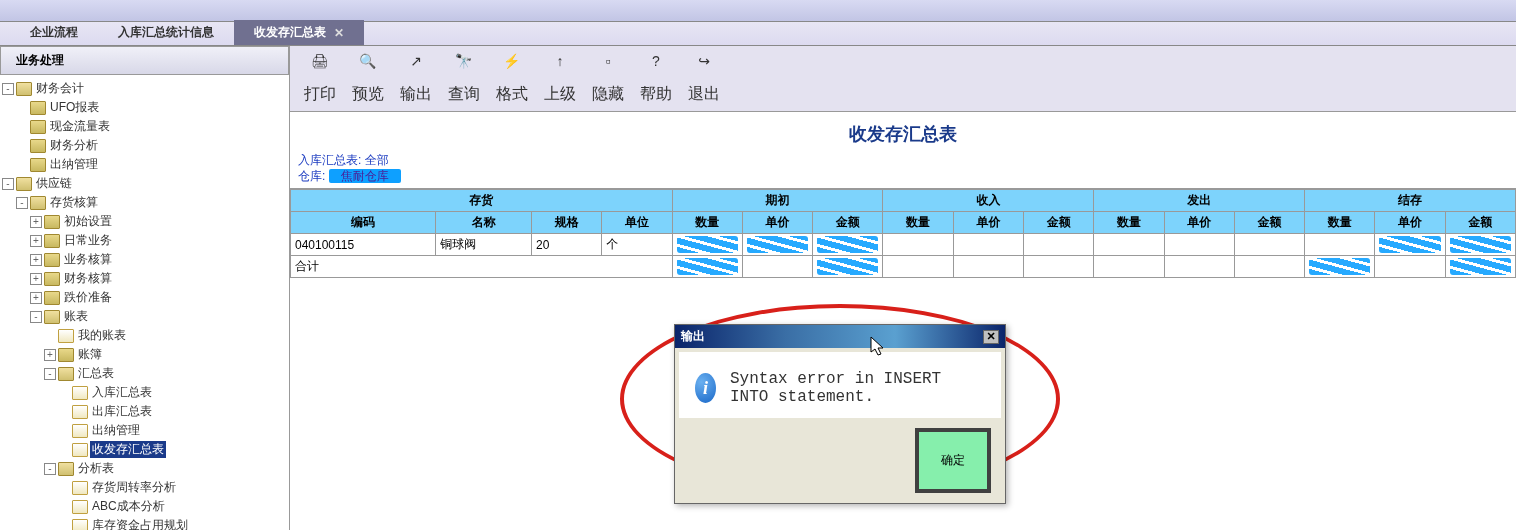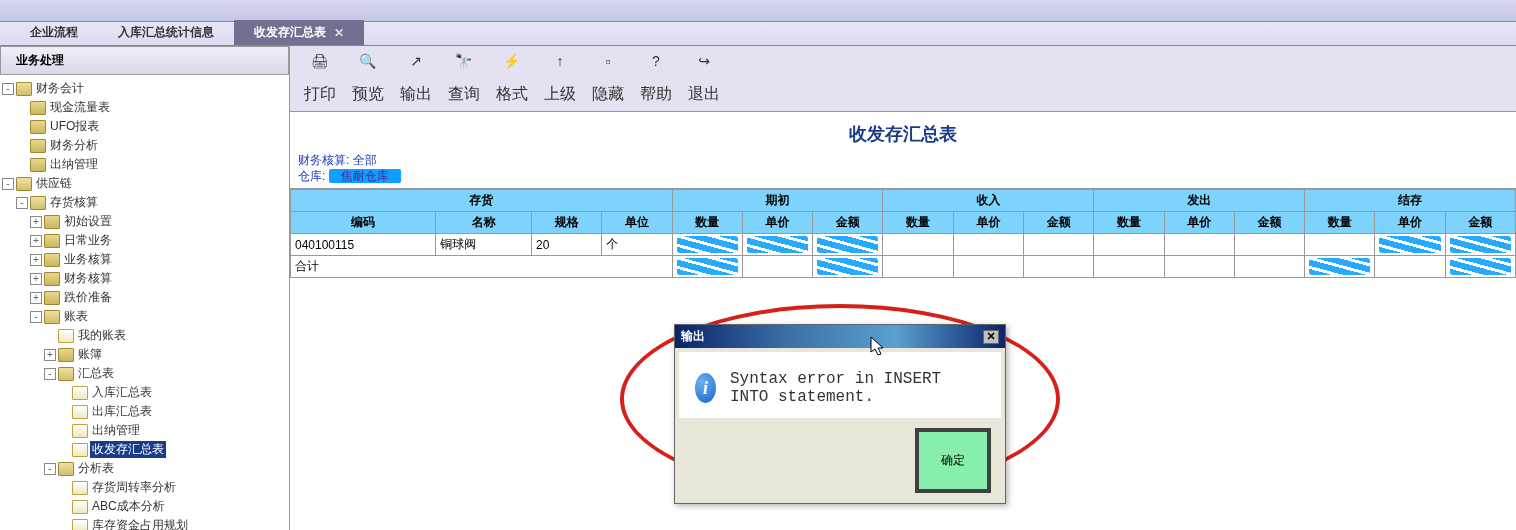--- a/index.html
+++ b/index.html
@@ -83,27 +83,27 @@
 
       <div class="tree-node">
           <span class="toggle">-</span>
           <span class="folder-icon folder-open"></span>
           <span class="lbl">财务会计</span>
         </div>
       <div class="tree-node">
           <span class="spacer"></span>
           <span class="spacer"></span>
           <span class="folder-icon folder-closed"></span>
+          <span class="lbl">UFO报表</span>
+        </div>
+      <div class="tree-node">
+          <span class="spacer"></span>
+          <span class="spacer"></span>
+          <span class="folder-icon folder-closed"></span>
           <span class="lbl">现金流量表</span>
-        </div>
-      <div class="tree-node">
-          <span class="spacer"></span>
-          <span class="spacer"></span>
-          <span class="folder-icon folder-closed"></span>
-          <span class="lbl">UFO报表</span>
         </div>
       <div class="tree-node">
           <span class="spacer"></span>
           <span class="spacer"></span>
           <span class="folder-icon folder-closed"></span>
           <span class="lbl">财务分析</span>
         </div>
       <div class="tree-node">
           <span class="spacer"></span>
           <span class="spacer"></span>
@@ -299,21 +299,21 @@
         </div>
       <div class="tb-btn">
           <span class="ico">↪</span>
           <span class="tlabel">退出</span>
         </div>
     </div>
 
     <div class="report-title">收发存汇总表</div>
 
     <div class="meta">
-      <div><span>财务核算: </span><span>全部</span></div>
+      <div><span>入库汇总表: </span><span>全部</span></div>
       <div><span>仓库: </span><span class="redacted">焦耐仓库</span></div>
     </div>
 
     <div class="table-wrap">
       <table>
         <thead>
           <tr>
             <th colspan="4">存货</th>
             <th colspan="3">期初</th>
             <th colspan="3">收入</th>

